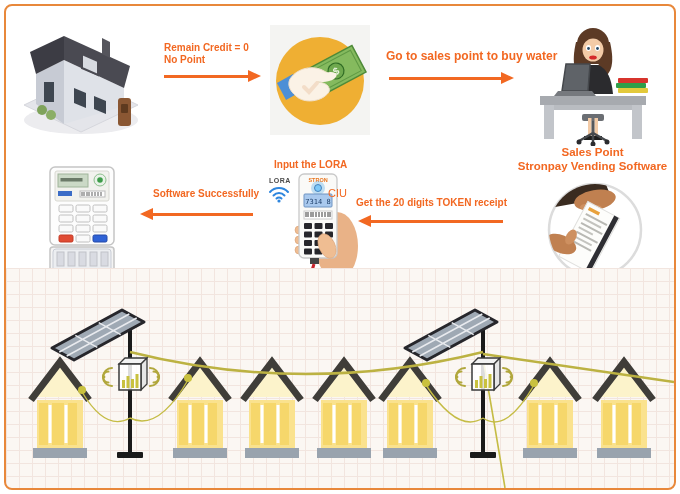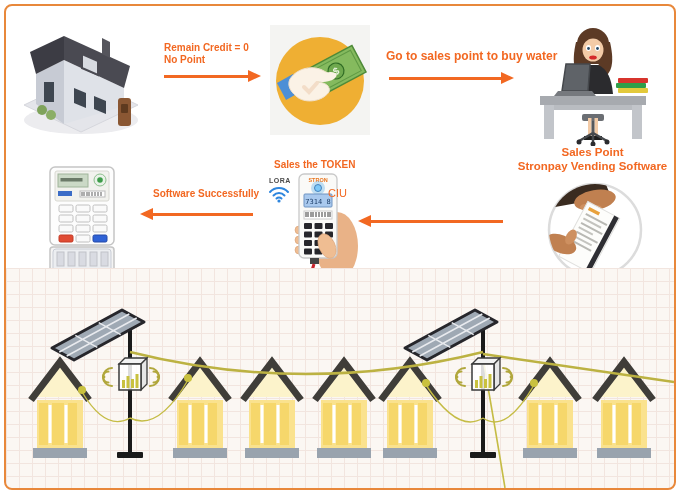--- a/index.html
+++ b/index.html
@@ -139,21 +139,21 @@
         <rect x="32" y="87" width="7" height="14" fill="#D9D9DE" stroke="#B5B5BA"></rect>
         <rect x="43" y="87" width="7" height="14" fill="#D9D9DE" stroke="#B5B5BA"></rect>
         <rect x="54" y="87" width="7" height="14" fill="#D9D9DE" stroke="#B5B5BA"></rect>
     </g>
     <rect x="6" y="84" width="58" height="24" rx="3" fill="#DCE1EB" fill-opacity="0.3" stroke="#C9CDD6"></rect>
   </svg>
 
   <div class="olabel" style="left:153px; top:188px;">Software Successfully</div>
   <div class="arr left" style="left:153px; top:213px; width:100px;"></div>
 
-  <div class="olabel" style="left:274px; top:159px;">Sales the TOKEN</div>
+  <div class="olabel" style="left:274px; top:159px;">Input the LORA</div>
 
   <div class="tinylabel" style="left:269px; top:177px;">LORA</div>
   <svg class="abs" style="left:267px; top:185px;" width="24" height="18" viewBox="0 0 24 18">
     <path d="M3,7 A12,12 0 0 1 21,7" fill="none" stroke="#2E86DE" stroke-width="2" stroke-linecap="round"></path>
     <path d="M6.5,10.5 A7.5,7.5 0 0 1 17.5,10.5" fill="none" stroke="#2E86DE" stroke-width="2" stroke-linecap="round"></path>
     <path d="M9.5,13.5 A3.5,3.5 0 0 1 14.5,13.5" fill="none" stroke="#2E86DE" stroke-width="2" stroke-linecap="round"></path>
     <circle cx="12" cy="16" r="1.6" fill="#2E86DE"></circle>
   </svg>
 
   <svg class="abs" style="left:283px; top:170px;" width="75" height="112" viewBox="0 0 75 112">
@@ -184,20 +184,21 @@
         <rect x="31.5" y="78.5" width="8" height="6" rx="1" fill="#26262B"></rect>
         <rect x="42" y="78.5" width="8" height="6" rx="1" fill="#26262B"></rect>
     </g>
     <ellipse cx="44" cy="76" rx="8" ry="13" transform="rotate(-25 44 76)" fill="#EFBD92" stroke="#DCA77C" stroke-width="0.6"></ellipse>
     <rect x="27" y="88" width="9" height="6" fill="#444444"></rect>
     <path d="M31,94 C29,100 27,105 29,112" stroke="#C8232B" stroke-width="3" fill="none"></path>
   </svg>
 
   <div class="ciu-tag" style="left:328px; top:187px;">CIU</div>
 
+  <div class="olabel" style="left:356px; top:197px;">Get the 20 digits TOKEN receipt</div>
   <div class="arr left" style="left:371px; top:220px; width:132px;"></div>
 
   <svg class="abs" style="left:541px; top:181px;" width="108" height="98" viewBox="0 0 108 98">
     <defs>
         <clipPath id="rclip">
           <circle cx="54" cy="49" r="46"></circle>
         </clipPath>
       </defs>
     <circle cx="54" cy="49" r="46" fill="#FFFFFF" stroke="#DCDCDC" stroke-width="2.5"></circle>
     <g clip-path="url(#rclip)">

